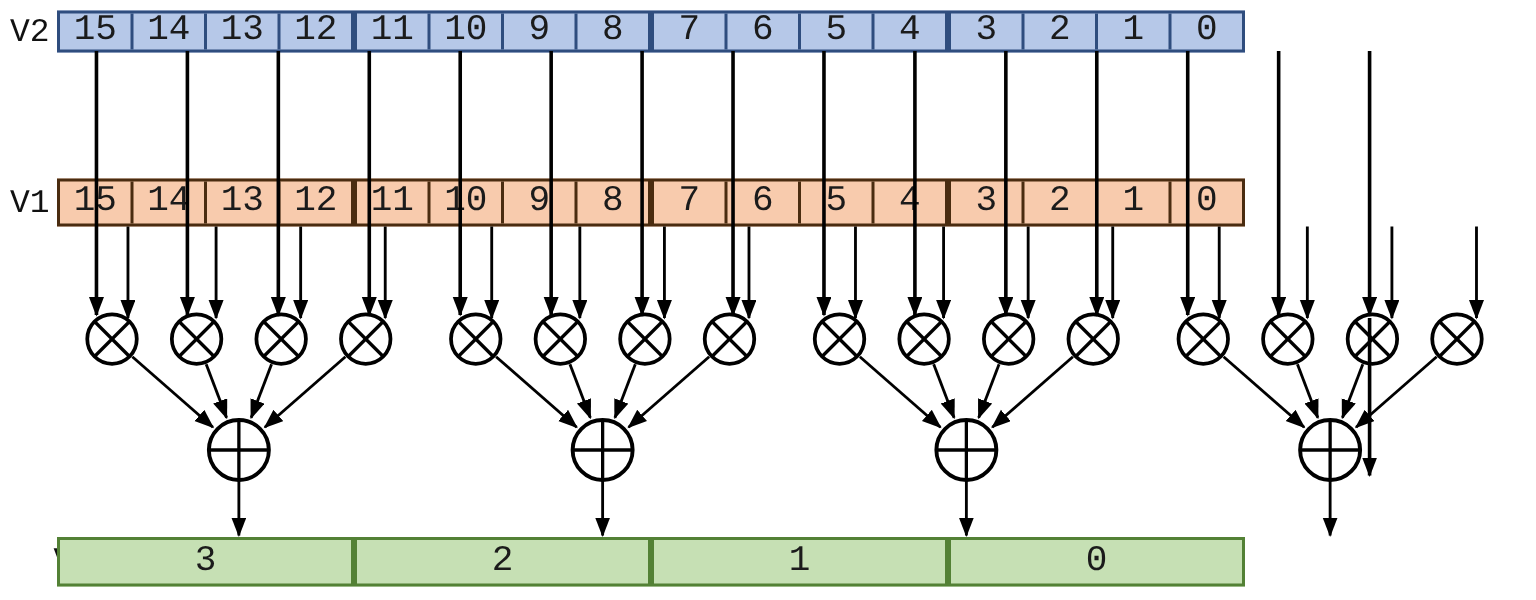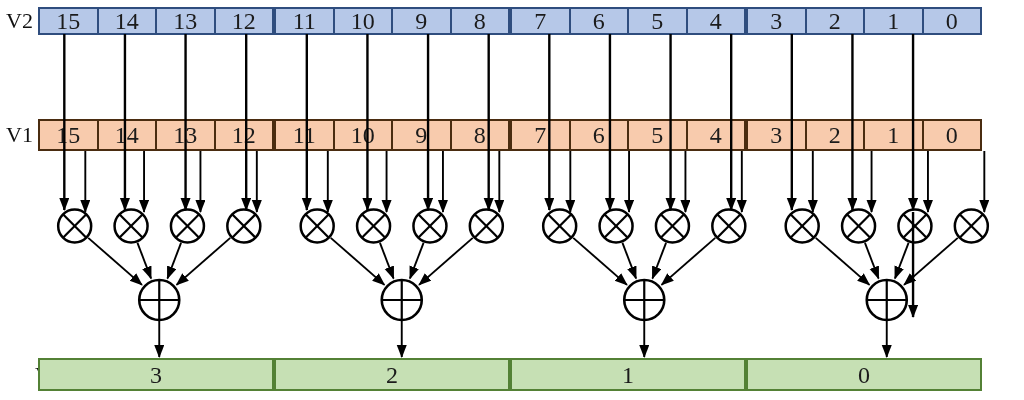--- a/index.html
+++ b/index.html
@@ -1,26 +1,26 @@
 <!DOCTYPE html>
 <html><head>
 <meta charset="utf-8">
 <title>Vector multiply-accumulate diagram</title>
 <style>
   html,body{margin:0;padding:0;background:#ffffff;}
   .canvas{
     position:relative;width:1024px;height:400px;background:#ffffff;
-    font-family:Liberation Serif, serif;color:#1b1b1b;overflow:hidden;
+    font-family:Liberation Mono, monospace;color:#1b1b1b;overflow:hidden;
   }
   .rowlabel{
     position:absolute;left:0;width:33px;text-align:right;
     font-size:22px;color:#111;
     display:flex;align-items:center;justify-content:flex-end;
   }
-  .vrow{position:absolute;left:38px;width:944px;z-index:1;}
+  .vrow{position:absolute;left:38px;width:792px;z-index:1;}
   .cells{display:flex;width:100%;height:100%;}
   .block{
     flex:1;display:flex;box-sizing:border-box;
     border:2px solid var(--b,#333);background:var(--f,#eee);
   }
   .cell{
     flex:1;display:flex;align-items:center;justify-content:center;
     border-right:2px solid var(--b,#333);
     font-size:24px;line-height:1;color:#1b1b1b;
     box-sizing:border-box;overflow:hidden;

